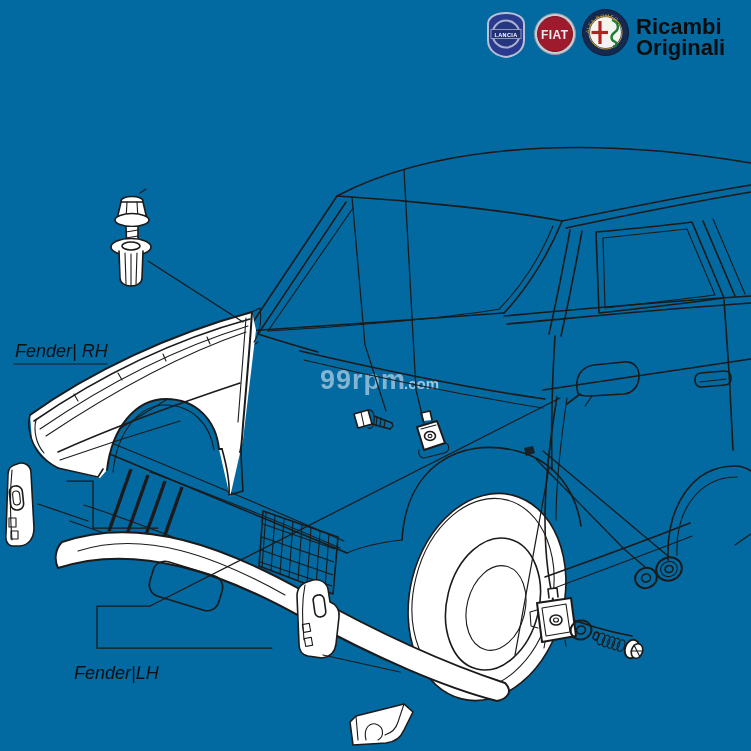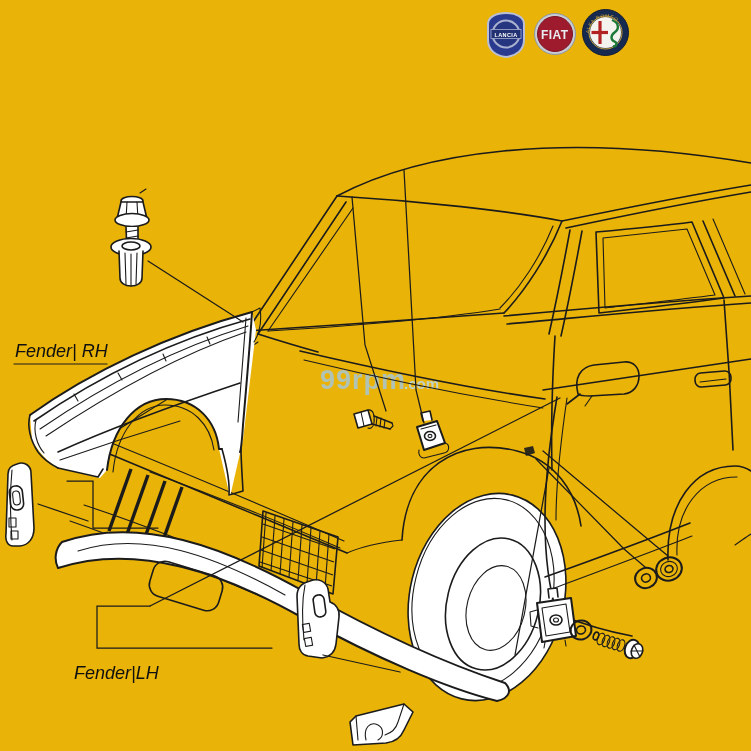--- a/index.html
+++ b/index.html
@@ -1,16 +1,16 @@
 <!DOCTYPE html>
 <html><head>
 <meta charset="utf-8">
 <style>
   html,body{margin:0;padding:0;background:#ffffff;}
-  .canvas{position:relative;width:751px;height:751px;background:#eab308;overflow:hidden;
+  .canvas{position:relative;width:751px;height:751px;background:#0369a1;overflow:hidden;
           font-family:"Liberation Sans",sans-serif;}
   .brandbar{position:absolute;top:0;left:0;width:751px;height:80px;}
   .logo{position:absolute;}
   .logo-lancia{left:486px;top:12px;}
   .logo-fiat{left:534px;top:10px;}
   .logo-alfa{left:582px;top:8px;}
   .brandtext{position:absolute;left:636px;top:16px;font-weight:bold;font-size:22px;
              line-height:21px;color:#0d0d0d;letter-spacing:0px;}
   .diagram{position:absolute;left:0;top:0;}
   .ink{stroke:#1b1b1b;fill:none;stroke-width:1.6;stroke-linecap:round;stroke-linejoin:round;}
@@ -48,20 +48,24 @@
       <circle cx="23.5" cy="24.5" r="23" fill="#16294f" stroke="#0e1c38" stroke-width="1"></circle>
       <circle cx="23.5" cy="24.5" r="16.5" fill="none" stroke="#c9a33c" stroke-width="1"></circle>
       <circle cx="23.5" cy="24.5" r="15.5" fill="#f5f3ee"></circle>
       <path d="M18,13 L18,36" stroke="#b22222" stroke-width="3.2"></path>
       <path d="M9.5,24.5 L26,24.5" stroke="#b22222" stroke-width="3.2"></path>
       <path d="M30,12 C36.5,14.5 38,20.5 32.5,24.5 C28.5,27.5 28.5,31.5 32.5,33.5 C35.5,35 35,38.5 31,38.5" stroke="#1d7a38" stroke-width="2.4" fill="none"></path>
       <text font-size="5" fill="#c9a33c" letter-spacing="0.5">
         <textPath href="#alfaArc" startOffset="6%">ALFA ROMEO</textPath>
       </text>
     </svg>
+    <div class="brandtext">
+      <div>Ricambi</div>
+      <div>Originali</div>
+    </div>
   </div>
 
   <svg class="diagram" width="751" height="751" viewBox="0 0 751 751">
 
     <g>
       <text x="320" y="389" class="wm">99rpm</text>
       <text x="404" y="389" class="wm2">.com</text>
     </g>
 
     <g class="ink">

